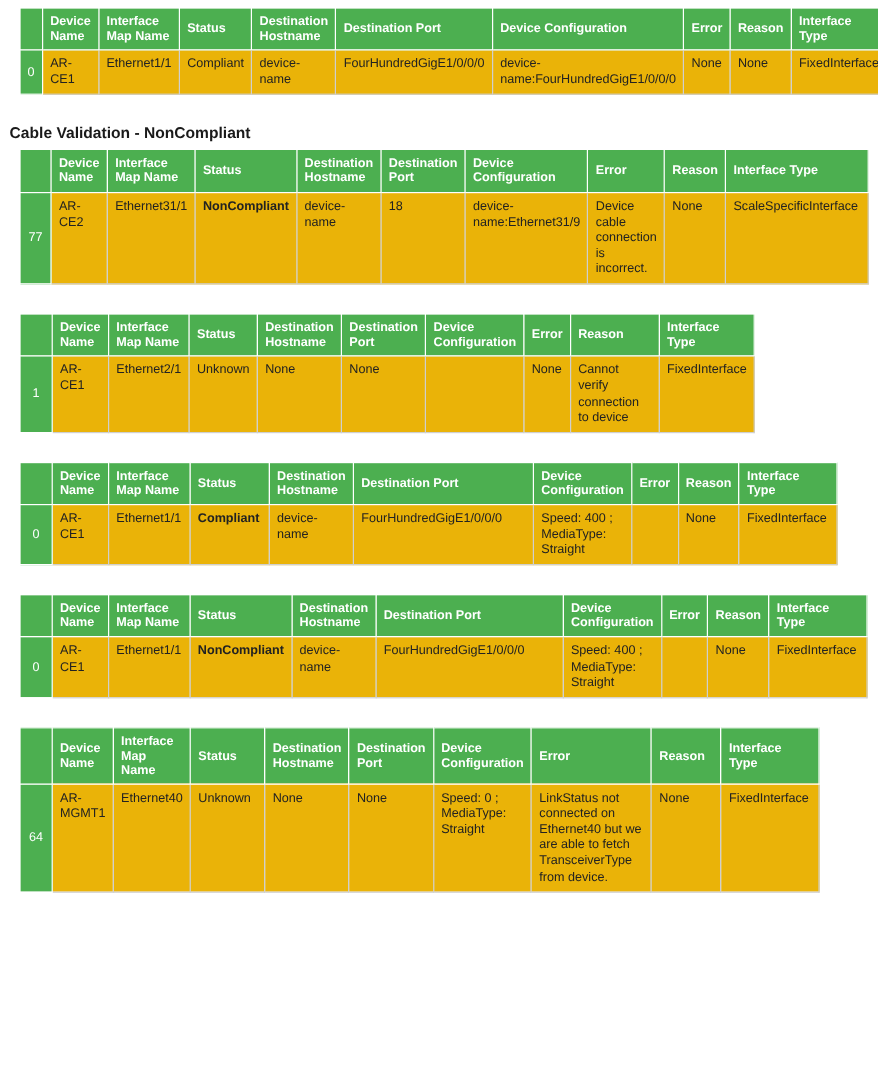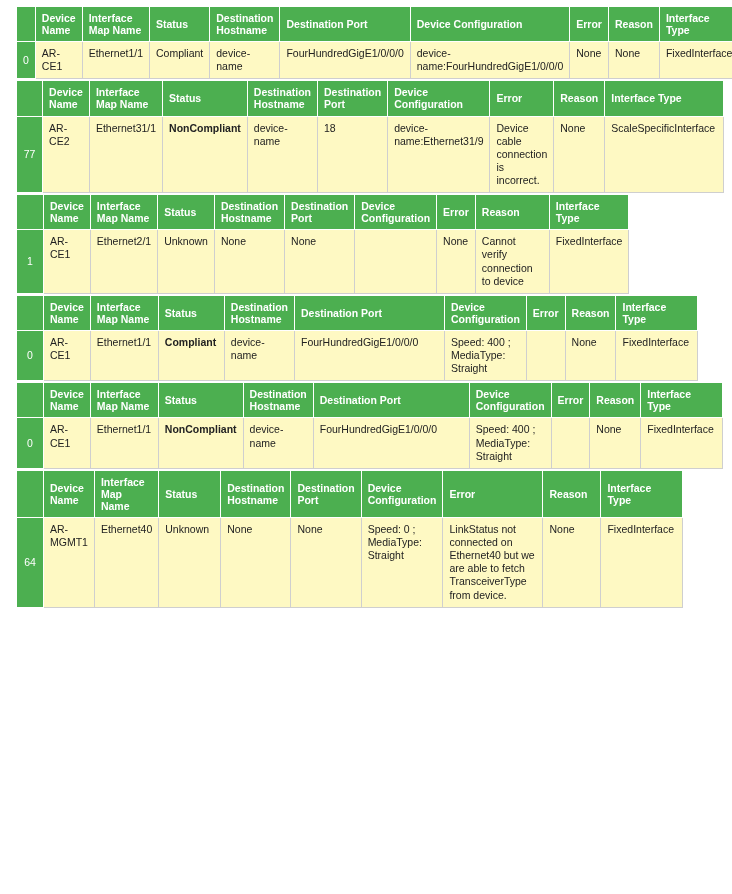--- a/index.html
+++ b/index.html
@@ -21,21 +21,21 @@
     width: 732px;
   }
   h2.section-title {
     font-size: 13px;
     font-weight: bold;
     color: #1a1a1a;
     margin: 6px 0 6px 0;
     font-family: "Liberation Sans", sans-serif;
   }
   .table-wrap {
-    margin: 0 0 1px 0;
+    margin: 0 0 24px 0;
     padding-left: 8px;
     box-sizing: border-box;
   }
   table.vt {
     border-collapse: collapse;
     table-layout: auto;
     background: #ffffff;
   }
   table.vt th {
     background: #4caf50;
@@ -48,21 +48,21 @@
     border: 1px solid #ffffff;
     line-height: 1.15;
   }
   table.vt td {
     border: 1px solid #cfcfcf;
     padding: 5px 6px;
     vertical-align: top;
     font-size: 10.5px;
     line-height: 1.25;
     color: #222222;
-    background: #fef9c3;
+    background: #eab308;
   }
   table.vt td.idx {
     background: #4caf50;
     color: #ffffff;
     font-weight: normal;
     text-align: center;
     border: 1px solid #ffffff;
     vertical-align: middle;
     font-size: 10.5px;
   }
@@ -119,20 +119,21 @@
               <td>device-name</td>
               <td>FourHundredGigE1/0/0/0</td>
               <td>device-name:FourHundredGigE1/0/0/0</td>
               <td>None</td>
               <td>None</td>
               <td>FixedInterface</td>
             </tr>
           </tbody>
         </table>
       </div>
+      <h2 class="section-title">Cable Validation - NonCompliant</h2>
       <div class="table-wrap">
         <table class="vt">
           <colgroup>
             <col style="width: 16px;">
             <col style="width: 44px;">
             <col style="width: 62px;">
             <col style="width: 76px;">
             <col style="width: 62px;">
             <col style="width: 62px;">
             <col style="width: 92px;">

